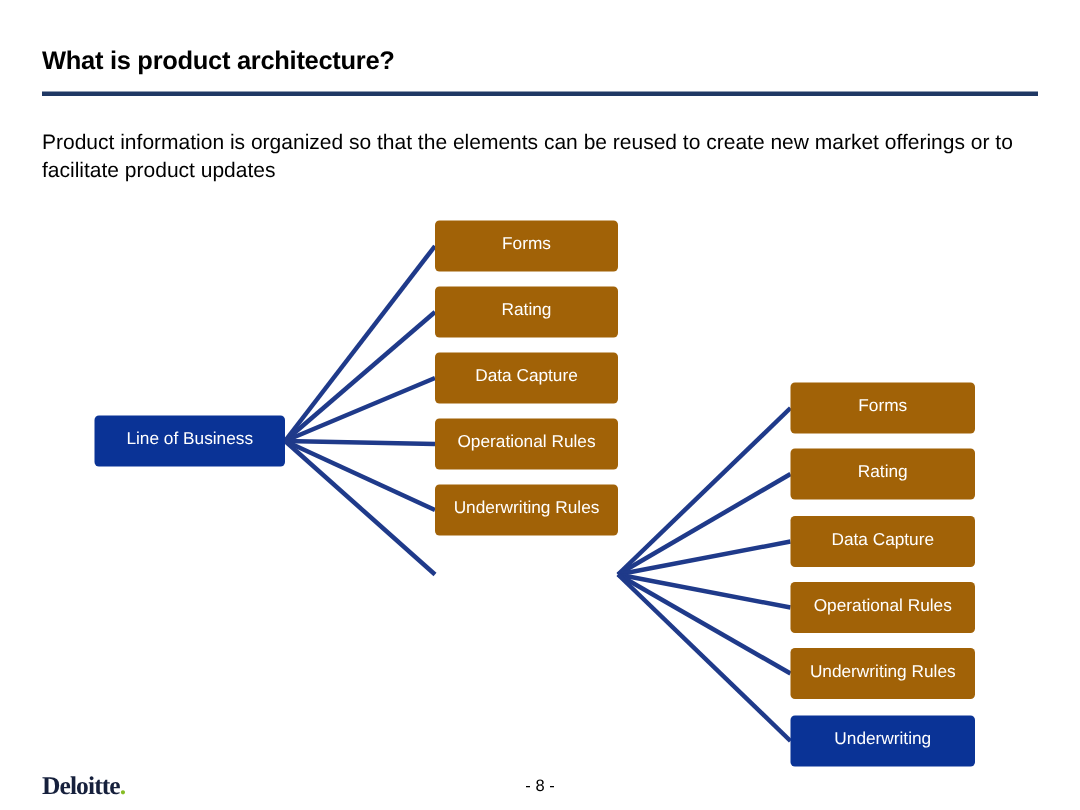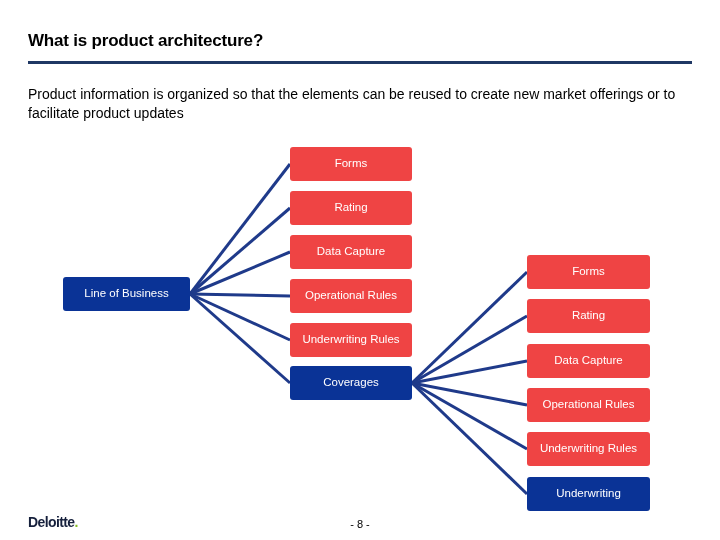--- a/index.html
+++ b/index.html
@@ -80,39 +80,40 @@
     justify-content: center;
     border-radius: 3px;
     color: #ffffff;
     font-size: 11.5px;
     line-height: 1;
     text-align: center;
     white-space: nowrap;
     height: 34px;
   }
   .node.light {
-    background: #ef4444;
+    background: #a16207;
   }
   .node.dark {
     background: #0a3396;
   }
 
   .col-root  { left: 63px;  width: 127px; }
   .col-mid   { left: 290px; width: 122px; }
   .col-right { left: 527px; width: 123px; }
 
   
   #logo {
     position: absolute;
     left: 28px;
     top: 514px;
-    font-size: 14px;
+    font-size: 17px;
     font-weight: bold;
     letter-spacing: -0.6px;
     color: #16203c;
+    font-family: Liberation Serif, serif;
   }
   #logo .dot { color: #86bc25; }
 
   #page-number {
     position: absolute;
     left: 0;
     top: 518px;
     width: 720px;
     text-align: center;
     font-size: 11px;
@@ -147,21 +148,20 @@
         <line x1="412" y1="383" x2="527" y2="494" stroke="#1f3a8a" stroke-width="3" stroke-linecap="butt"></line>
       </svg>
 
     <div class="node dark col-root" style="top:277px;">Line of Business</div>
 
     <div class="node light col-mid" style="top:147px;">Forms</div>
     <div class="node light col-mid" style="top:191px;">Rating</div>
     <div class="node light col-mid" style="top:235px;">Data Capture</div>
     <div class="node light col-mid" style="top:279px;">Operational Rules</div>
     <div class="node light col-mid" style="top:323px;">Underwriting Rules</div>
-    <div class="node dark col-mid" style="top:366px;">Coverages</div>
 
     <div class="node light col-right" style="top:255px;">Forms</div>
     <div class="node light col-right" style="top:299px;">Rating</div>
     <div class="node light col-right" style="top:344px;">Data Capture</div>
     <div class="node light col-right" style="top:388px;">Operational Rules</div>
     <div class="node light col-right" style="top:432px;">Underwriting Rules</div>
     <div class="node dark col-right" style="top:477px;">Underwriting</div>
 
   </div>
 

